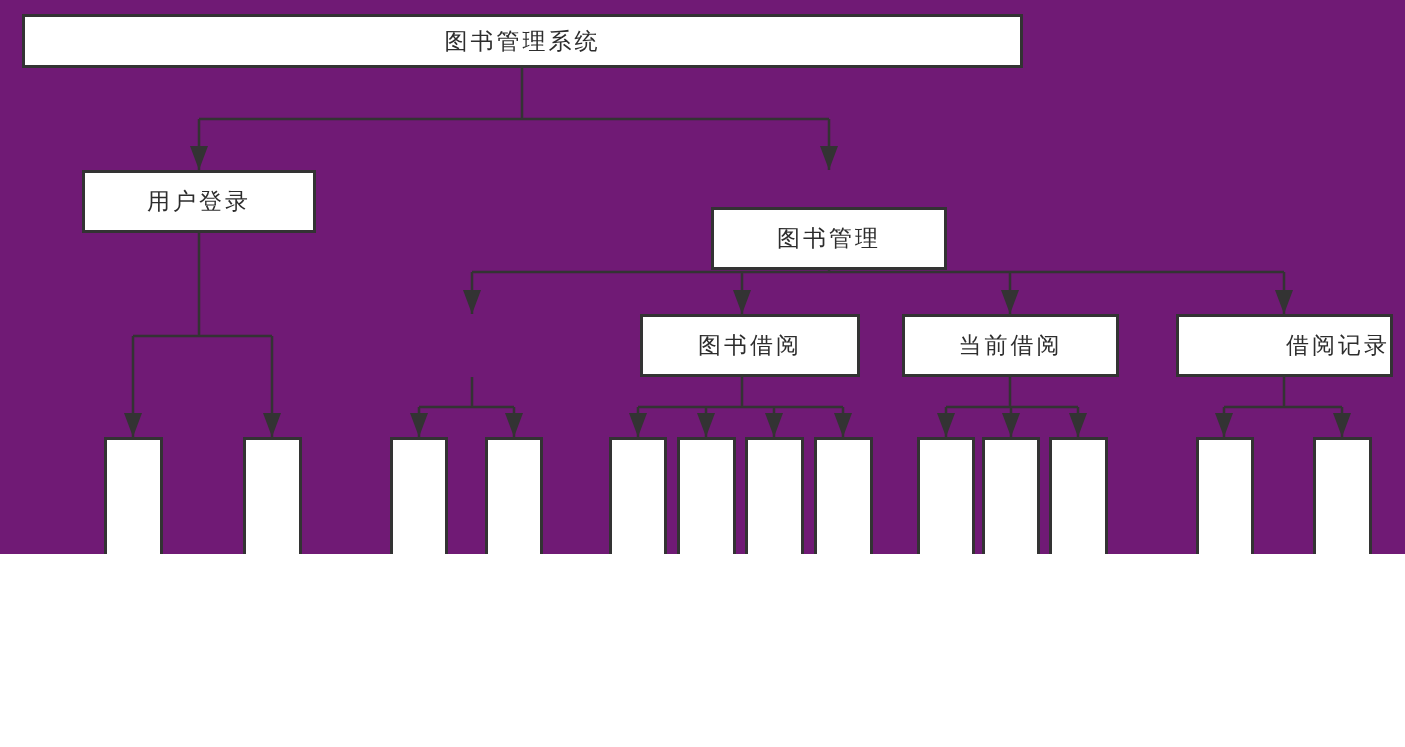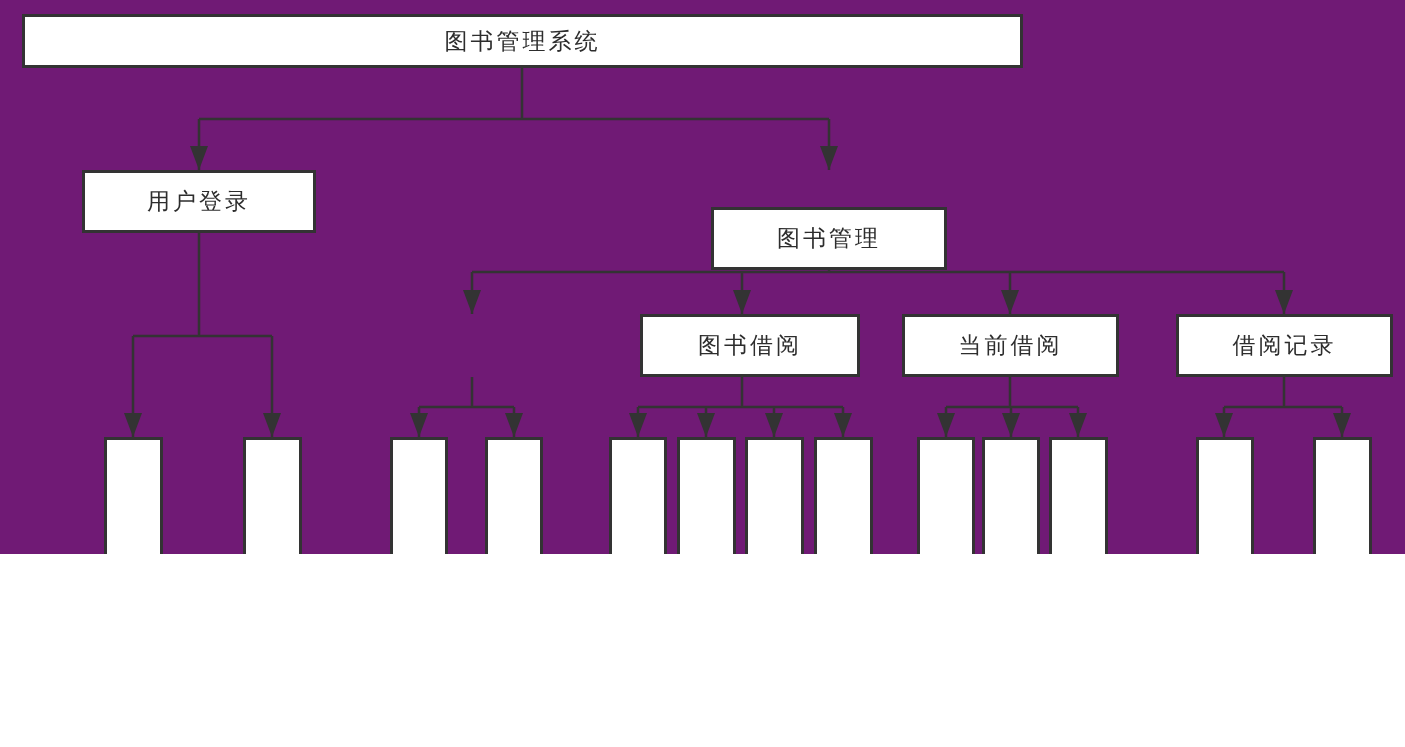--- a/index.html
+++ b/index.html
@@ -101,21 +101,21 @@
   <div class="node h" style="left:711px;top:170px;width:236px;height:63px;margin-top:37px;">
     <span class="lbl">图书管理</span>
   </div>
 
   <div class="node h" style="left:632px;top:314px;width:220px;height:63px;margin-left:8px;">
     <span class="lbl">图书借阅</span>
   </div>
   <div class="node h" style="left:902px;top:314px;width:217px;height:63px;">
     <span class="lbl">当前借阅</span>
   </div>
-  <div class="node h" style="left:1176px;top:314px;width:217px;height:63px;">
+  <div class="node h" style="left:1176px;top:314px;width:217px;height:63px;justify-content:flex-end;">
     <span class="lbl">借阅记录</span>
   </div>
 
   <div class="node v" style="left:104px;top:437px;width:59px;height:298px;">
     <span class="lbl">用户登录</span>
   </div>
   <div class="node v" style="left:243px;top:437px;width:59px;height:298px;">
     <span class="lbl">注销登录</span>
   </div>
 

